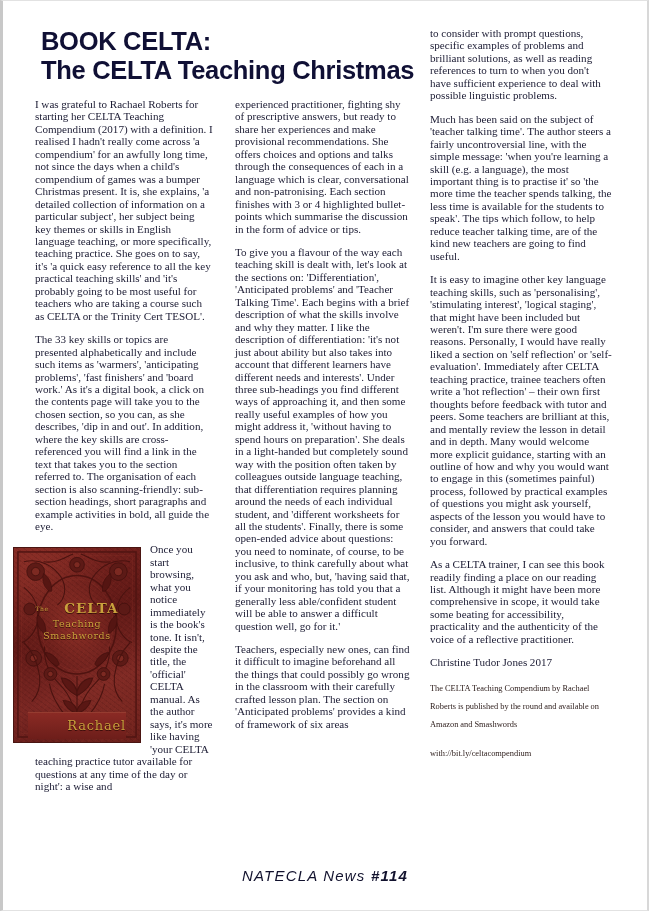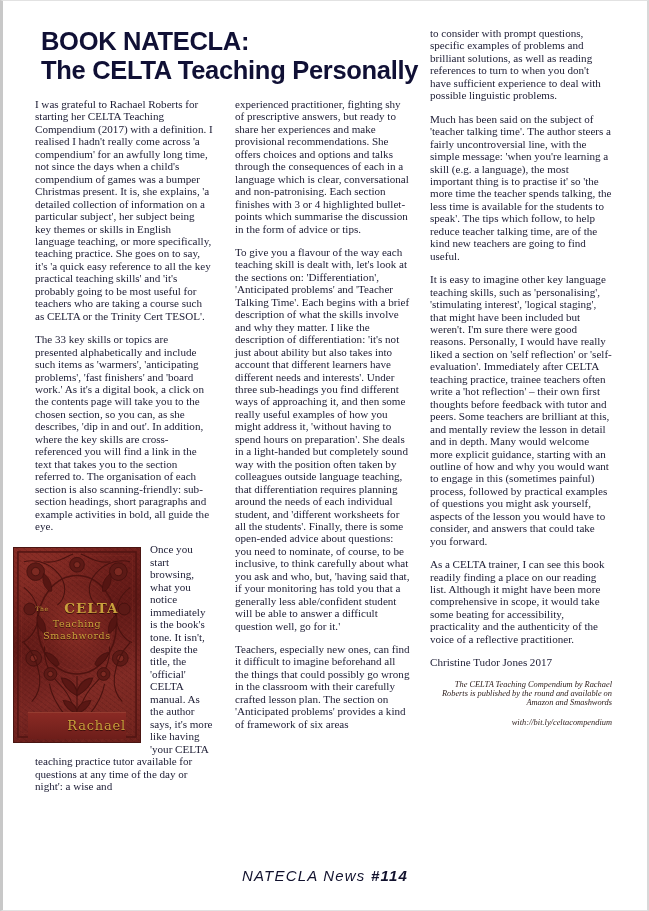--- a/index.html
+++ b/index.html
@@ -133,25 +133,23 @@
     font-size: 13px;
     letter-spacing: 0.8px;
     line-height: 26px;
     text-shadow: 0 1px 0 rgba(50,10,8,0.9);
   }
 
   
   .byline { font-size: 11.1px; margin: 0 0 11px 0; }
   .smallprint {
     font-size: 8.4px;
-    line-height: 9px;
-    font-style: italic;
+    line-height: 18px;
     color: #2a1a18;
     margin: 0;
-    text-align: right;
   }
 
   
   #footer {
     position: absolute;
     left: 0; right: 0;
     bottom: 26px;
     text-align: center;
     font-family: "Liberation Sans", sans-serif;
     font-size: 15px;
@@ -160,22 +158,22 @@
     font-style: italic;
   }
   #footer .issue { font-weight: bold; }
 </style>
 </head>
 <body>
 
 <div id="page">
 
   <div id="headline">
-    <div class="head-line head-line-1">BOOK NATECLA:</div>
-    <div class="head-line head-line-2">The CELTA Teaching Personally</div>
+    <div class="head-line head-line-1">BOOK CELTA:</div>
+    <div class="head-line head-line-2">The CELTA Teaching Christmas</div>
   </div>
 
   <div class="col" id="col1">
     <p>I was grateful to Rachael Roberts for starting her CELTA Teaching Compendium (2017) with a definition. I realised I hadn't really come across 'a compendium' for an awfully long time, not since the days when a child's compendium of games was a bumper Christmas present. It is, she explains, 'a detailed collection of information on a particular subject', her subject being key themes or skills in English language teaching, or more specifically, teaching practice. She goes on to say, it's 'a quick easy reference to all the key practical teaching skills' and 'it's probably going to be most useful for teachers who are taking a course such as CELTA or the Trinity Cert TESOL'.</p>
     <p>The 33 key skills or topics are presented alphabetically and include such items as 'warmers', 'anticipating problems', 'fast finishers' and 'board work.' As it's a digital book, a click on the contents page will take you to the chosen section, so you can, as she describes, 'dip in and out'. In addition, where the key skills are cross-referenced you will find a link in the text that takes you to the section referred to. The organisation of each section is also scanning-friendly: sub-section headings, short paragraphs and example activities in bold, all guide the eye.</p>
 
     <div id="bookcover">
       <div class="bgtex"></div>
       <div class="grain"></div>
 

